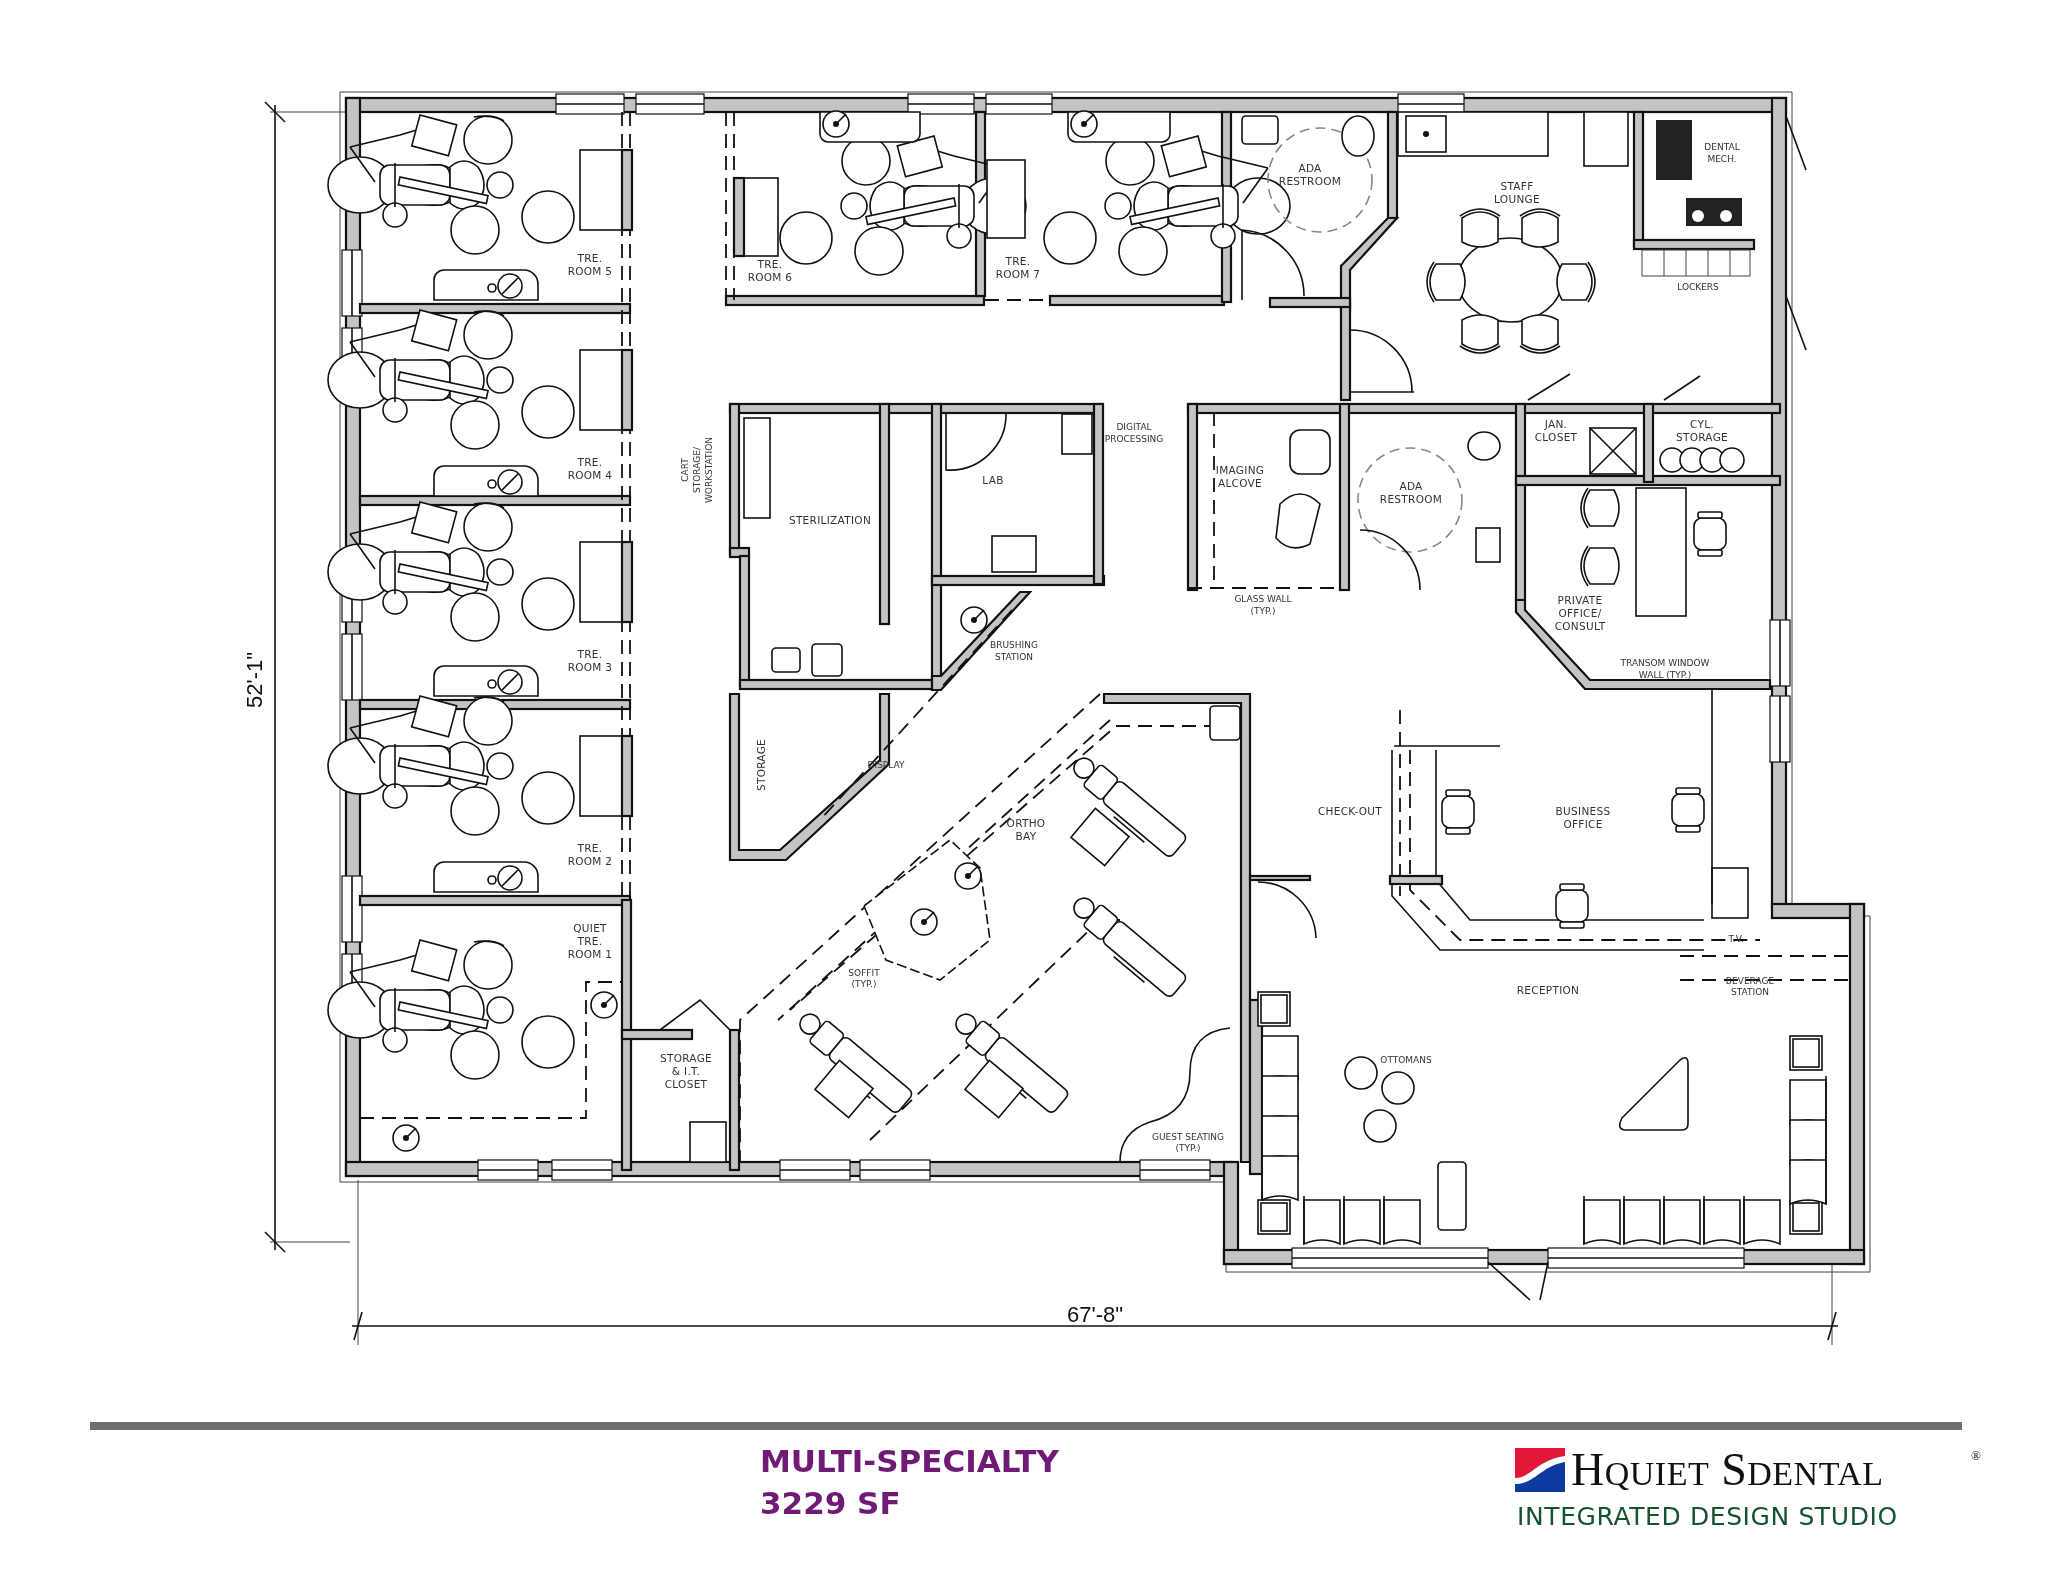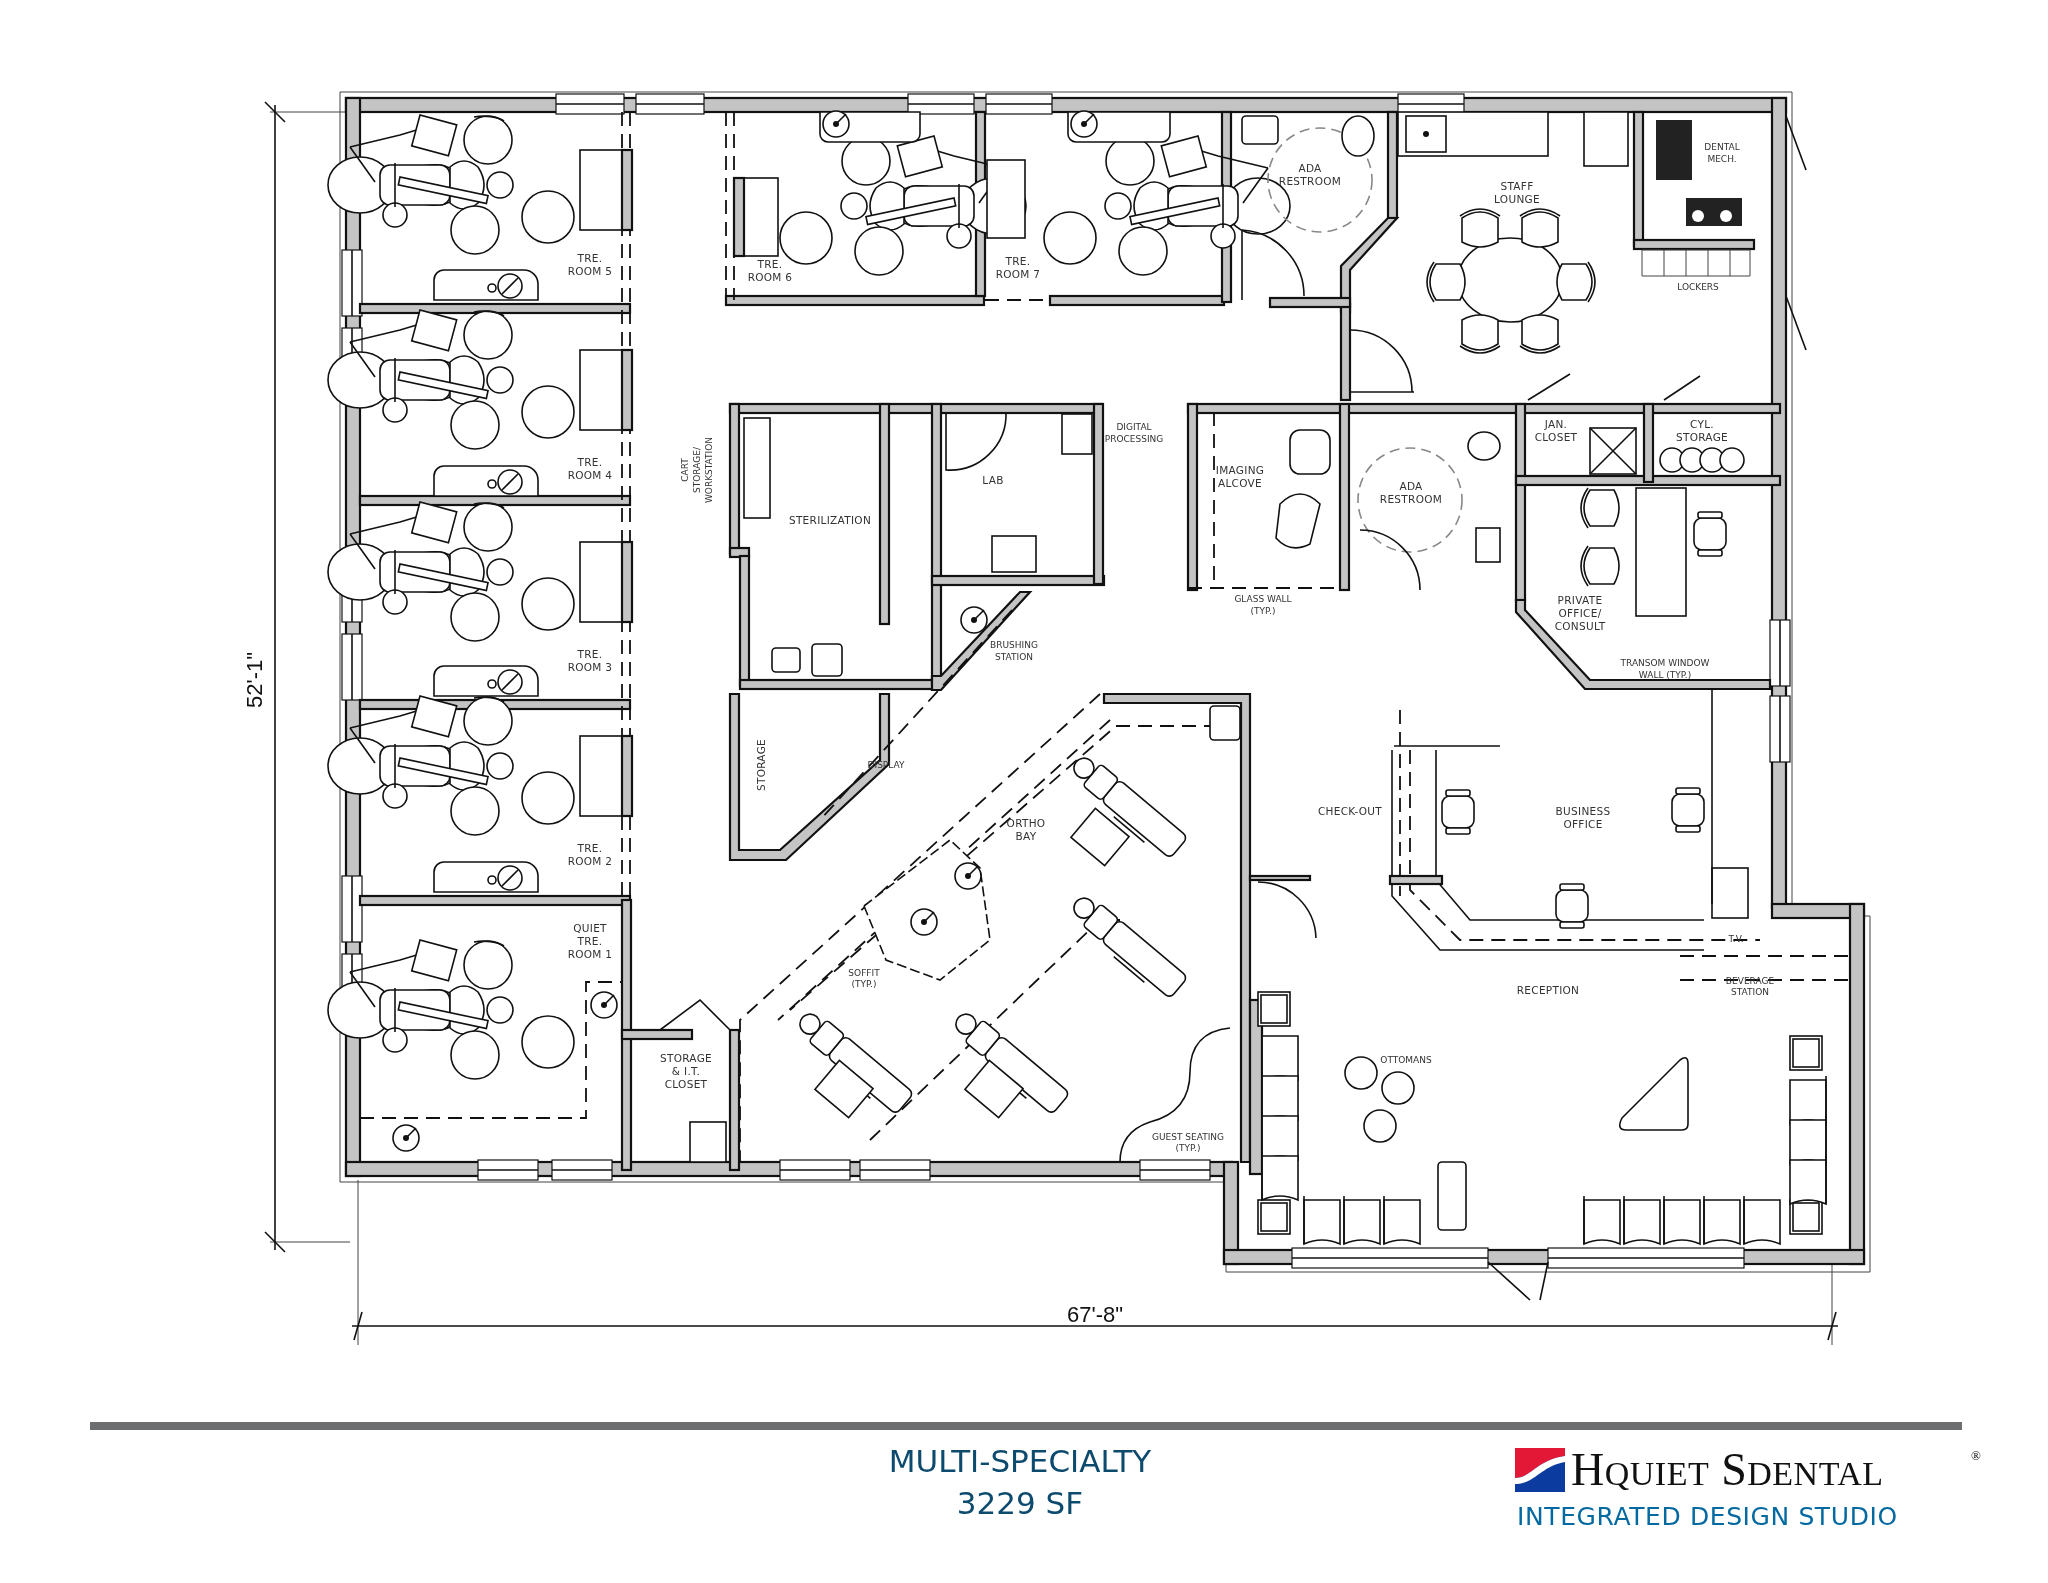--- a/index.html
+++ b/index.html
@@ -9,27 +9,27 @@
   .thin { fill: none; stroke: #111; stroke-width: 1.6; }
   .hair { fill: none; stroke: #444; stroke-width: 1; }
   .dash { fill: none; stroke: #111; stroke-width: 1.8; stroke-dasharray: 14 8; }
   .gdash { fill: none; stroke: #888; stroke-width: 1.6; stroke-dasharray: 10 6; }
   .furn { fill: #fff; stroke: #111; stroke-width: 1.6; }
   .win { fill: #fff; stroke: #111; stroke-width: 1.2; }
   .lbl { font-family: "DejaVu Sans", sans-serif; font-size: 10.5px; fill: #333; text-anchor: middle; letter-spacing: 0.3px; }
   .lbl-sm { font-family: "DejaVu Sans", sans-serif; font-size: 9px; fill: #333; text-anchor: middle; }
   .dim { font-family: "Liberation Sans", sans-serif; font-size: 22px; fill: #111; text-anchor: middle; }
   .footer-rule { position: absolute; left: 90px; top: 1422px; width: 1872px; height: 8px; background: #6d6e70; }
-  .footer-title { position: absolute; left: 760px; top: 1440px; width: 520px; text-align: center; color: #0c4a6e; font-family: "DejaVu Sans", sans-serif; font-size: 31px; line-height: 42px; font-weight: 400; }
+  .footer-title { position: absolute; left: 760px; top: 1440px; width: 520px; text-align: left; color: #701a75; font-family: "DejaVu Sans", sans-serif; font-size: 31px; line-height: 42px; font-weight: 700; }
   .brand { position: absolute; left: 1515px; top: 1444px; width: 470px; height: 100px; }
   .brand-flag { position: absolute; left: 0; top: 4px; width: 50px; height: 44px; overflow: hidden; }
   .brand-name { position: absolute; left: 56px; top: 0; font-family: "Liberation Serif", serif; font-size: 46px; color: #111; letter-spacing: 0.5px; white-space: nowrap; line-height: 52px; }
   .brand-name .sc { font-size: 34px; }
   .brand-reg { position: absolute; left: 456px; top: 4px; font-family: "Liberation Serif", serif; font-size: 13px; color: #111; }
-  .brand-sub { position: absolute; left: 2px; top: 58px; font-family: "DejaVu Sans", sans-serif; font-size: 25px; color: #0369a1; letter-spacing: 0.6px; white-space: nowrap; }
+  .brand-sub { position: absolute; left: 2px; top: 58px; font-family: "DejaVu Sans", sans-serif; font-size: 25px; color: #14532d; letter-spacing: 0.6px; white-space: nowrap; }
 </style>
 </head>
 <body>
 
 <svg id="plan" viewBox="0 0 2048 1400" xmlns="http://www.w3.org/2000/svg">
   <defs>
 
     <g id="opchair">
       <path class="furn" d="M-120,0 a32,28 0 0 1 0,-10 l 80,-10 c20,-2 30,8 36,20 c -6,12 -16,22 -36,20 l -80,-10 z"></path>
       <ellipse class="furn" cx="-110" cy="0" rx="32" ry="28"></ellipse>

